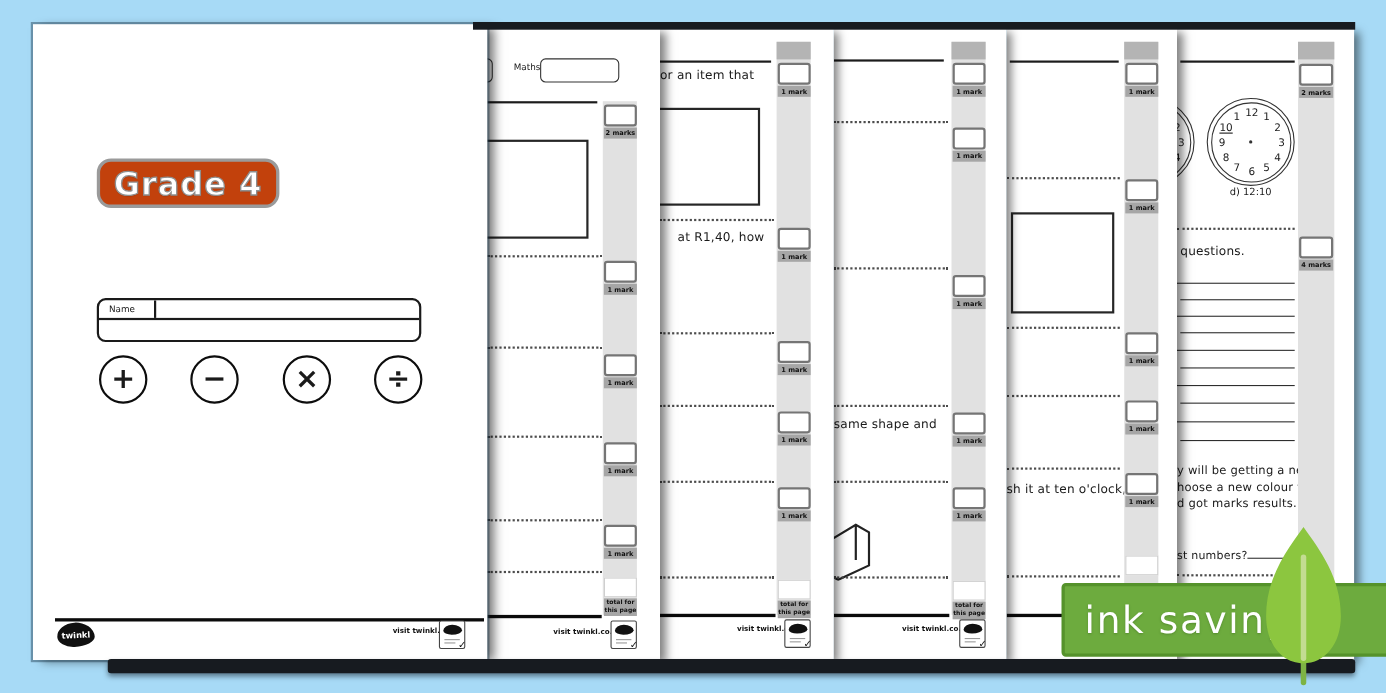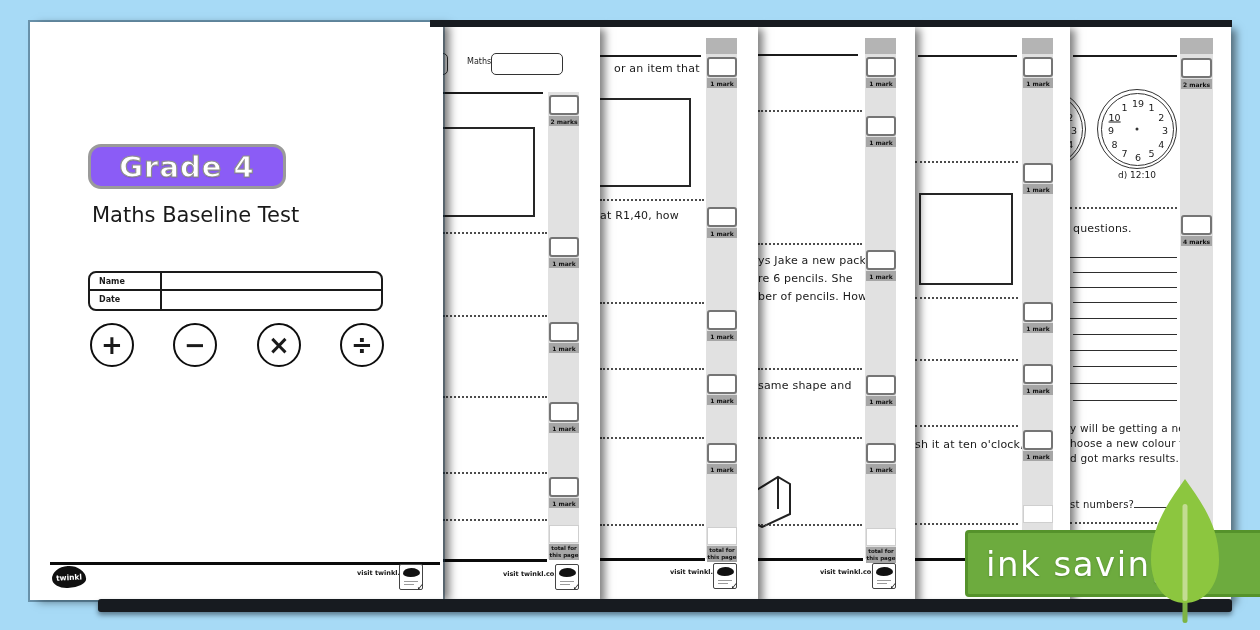--- a/index.html
+++ b/index.html
@@ -12,32 +12,32 @@
   #p2{left:443px;width:157px;z-index:5;box-shadow:6px 2px 8px -1px rgba(0,0,0,.5);}
   #p3{left:600px;width:158px;z-index:4;box-shadow:6px 2px 8px -1px rgba(0,0,0,.5);}
   #p4{left:758px;width:157px;z-index:3;box-shadow:6px 2px 8px -1px rgba(0,0,0,.5);}
   #p5{left:915px;width:155px;z-index:2;box-shadow:6px 2px 8px -1px rgba(0,0,0,.5);}
   #p6{left:1070px;width:161px;z-index:1;box-shadow:6px 2px 8px -1px rgba(0,0,0,.5);}
   .band{position:absolute;z-index:7;background:#171b20;}
   #band-top{left:430px;top:20px;width:802px;height:7px;}
   #band-bottom{left:98px;top:599px;width:1134px;height:13px;border-radius:3px;
                box-shadow:0 3px 5px rgba(15,25,35,.5);}
   
-  .badge{position:absolute;left:58px;top:122px;width:198px;height:45px;background:#8b5cf6;
+  .badge{position:absolute;left:58px;top:122px;width:166px;height:45px;background:#c2410c;
          border:3px solid #9a9a9a;border-radius:13px;display:flex;align-items:center;justify-content:center;}
   .badge span{font-size:29px;font-weight:bold;color:#ffffff;letter-spacing:1px;
          -webkit-text-stroke:1.2px #8f8f8f;text-shadow:0 1px 1px rgba(0,0,0,.18);}
   .cover-title{position:absolute;left:62px;top:181px;font-size:21px;}
   .cover-sub{position:absolute;left:62px;top:214px;font-size:21px;}
   .ntable{position:absolute;left:58px;top:249px;width:295px;height:40px;
           border:2px solid #1a1a1a;border-radius:8px;overflow:hidden;}
   .nrow{height:18px;position:relative;}
   .nrow.first{border-bottom:2px solid #1a1a1a;}
-  .ncell{position:absolute;left:0;top:0;bottom:0;width:72px;border-right:2px solid #1a1a1a;
-         font-size:8px;padding:4px 0 0 9px;font-weight:bold;}
+  .ncell{position:absolute;left:0;top:0;bottom:0;width:52px;border-right:2px solid #1a1a1a;
+         font-size:8px;padding:4px 0 0 9px;}
   .op{position:absolute;top:301px;width:44px;height:44px;border:2.4px solid #0d0d0d;border-radius:50%;
       display:flex;align-items:center;justify-content:center;font-size:26px;font-weight:bold;}
   
   .hline{position:absolute;height:2px;background:#1c1c1c;}
   .thick{position:absolute;height:3px;background:#0b0b0b;}
   .dotted{position:absolute;border-top:2.2px dotted #4c4c4c;}
   .qrect{position:absolute;border:2px solid #262626;background:#fff;}
   .qtext{position:absolute;font-size:11px;white-space:nowrap;letter-spacing:.2px;}
   .strip{position:absolute;width:31px;background:#e1e1e1;}
   .cap{height:16px;background:#b4b4b4;}
@@ -87,28 +87,24 @@
 
 <div id="stage">
 
   <div id="band-top" class="band"></div>
   <div id="band-bottom" class="band"></div>
 
   <div class="page" id="p1">
     <div class="badge">
       <span>Grade 4</span>
     </div>
-    <div class="cover-title">Maths Baseline Test</div>
 
     <div class="ntable">
       <div class="nrow first">
         <div class="ncell">Name</div>
-      </div>
-      <div class="nrow">
-        <div class="ncell">Date</div>
       </div>
     </div>
 
     <div class="op" style="left:60px">
         <span>+</span>
       </div>
     <div class="op" style="left:143px">
         <span>−</span>
       </div>
     <div class="op" style="left:227px">
@@ -172,24 +168,24 @@
     <div class="cert" style="left:112px;top:538px">
       <div class="blob"></div>
         <div class="l1"></div>
         <div class="l2"></div>
         <div class="check">✓</div>
     </div>
   </div>
 
   <div class="page" id="p3">
     <div class="hline" style="left:0;top:29px;width:101px"></div>
-    <div class="qtext" style="left:14px;top:36px">or an item that</div>
+    <div class="qtext" style="left:0;top:36px">or an item that</div>
     <div class="qrect" style="left:-8px;top:72px;width:99px;height:89px"></div>
     <div class="dotted" style="left:0;top:173px;width:104px"></div>
-    <div class="qtext" style="left:0;top:183px">at R1,40, how</div>
+    <div class="qtext" style="left:16px;top:183px">at R1,40, how</div>
     <div class="dotted" style="left:0;top:276px;width:104px"></div>
     <div class="dotted" style="left:0;top:342px;width:104px"></div>
     <div class="dotted" style="left:0;top:411px;width:104px"></div>
     <div class="dotted" style="left:0;top:498px;width:104px"></div>
     <div class="strip" style="left:106px;top:12px;height:521px">
         <div class="cap"></div>
       </div>
     <div class="mark" style="left:107px;top:31px">
         <div class="mbox"></div>
         <div class="mlabel">1 mark</div>
@@ -221,25 +217,20 @@
         <div class="l1"></div>
         <div class="l2"></div>
         <div class="check">✓</div>
     </div>
   </div>
 
   <div class="page" id="p4">
     <div class="hline" style="left:0;top:28px;width:100px"></div>
     <div class="dotted" style="left:0;top:84px;width:104px"></div>
     <div class="dotted" style="left:0;top:217px;width:104px"></div>
-    <div class="para" style="left:0;top:226px">
-      <div>ys Jake a new pack</div>
-      <div>re 6 pencils.  She</div>
-      <div>ber of pencils.  How</div>
-    </div>
     <div class="dotted" style="left:0;top:342px;width:104px"></div>
     <div class="qtext" style="left:0;top:353px">same shape and</div>
     <div class="dotted" style="left:0;top:411px;width:104px"></div>
     <svg style="position:absolute;left:-8px;top:438px" width="48" height="64">
       <path d="M0,30 L28,13 L40,20 L40,50 L12,63 L0,57 Z M28,13 L28,45" fill="none" stroke="#222" stroke-width="2"></path>
     </svg>
     <div class="dotted" style="left:0;top:498px;width:104px"></div>
     <div class="strip" style="left:107px;top:12px;height:521px">
         <div class="cap"></div>
       </div>
@@ -327,21 +318,21 @@
         <span class="cnum" style="left: 63.3827px; top: 26.5px;">2</span>
         <span class="cnum" style="left: 67px; top: 40px;">3</span>
         <span class="cnum" style="left: 63.3827px; top: 53.5px;">4</span>
         <span class="cnum" style="left: 53.5px; top: 63.3827px;">5</span>
         <span class="cnum" style="left: 40px; top: 67px;">6</span>
         <span class="cnum" style="left: 26.5px; top: 63.3827px;">7</span>
         <span class="cnum" style="left: 16.6173px; top: 53.5px;">8</span>
         <span class="cnum" style="left: 13px; top: 40px;">9</span>
         <span class="cnum" style="left: 16.6173px; top: 26.5px; text-decoration: underline;">10</span>
         <span class="cnum" style="left: 26.5px; top: 16.6173px;">1</span>
-        <span class="cnum" style="left: 40px; top: 13px;">19</span>
+        <span class="cnum" style="left: 40px; top: 13px;">12</span>
       </div>
     <div class="ccaption" style="left:37px;top:144px;width:60px;text-align:center">d) 12:10</div>
     <div class="dotted" style="left:0;top:181px;width:107px"></div>
     <div class="qtext" style="left:3px;top:196px">questions.</div>
     <div class="ruled" style="left:0;top:231px;width:107px"></div>
     <div class="ruled" style="left:3px;top:246px;width:104px"></div>
     <div class="ruled" style="left:0;top:261px;width:107px"></div>
     <div class="ruled" style="left:3px;top:276px;width:104px"></div>
     <div class="ruled" style="left:0;top:292px;width:107px"></div>
     <div class="ruled" style="left:3px;top:308px;width:104px"></div>

